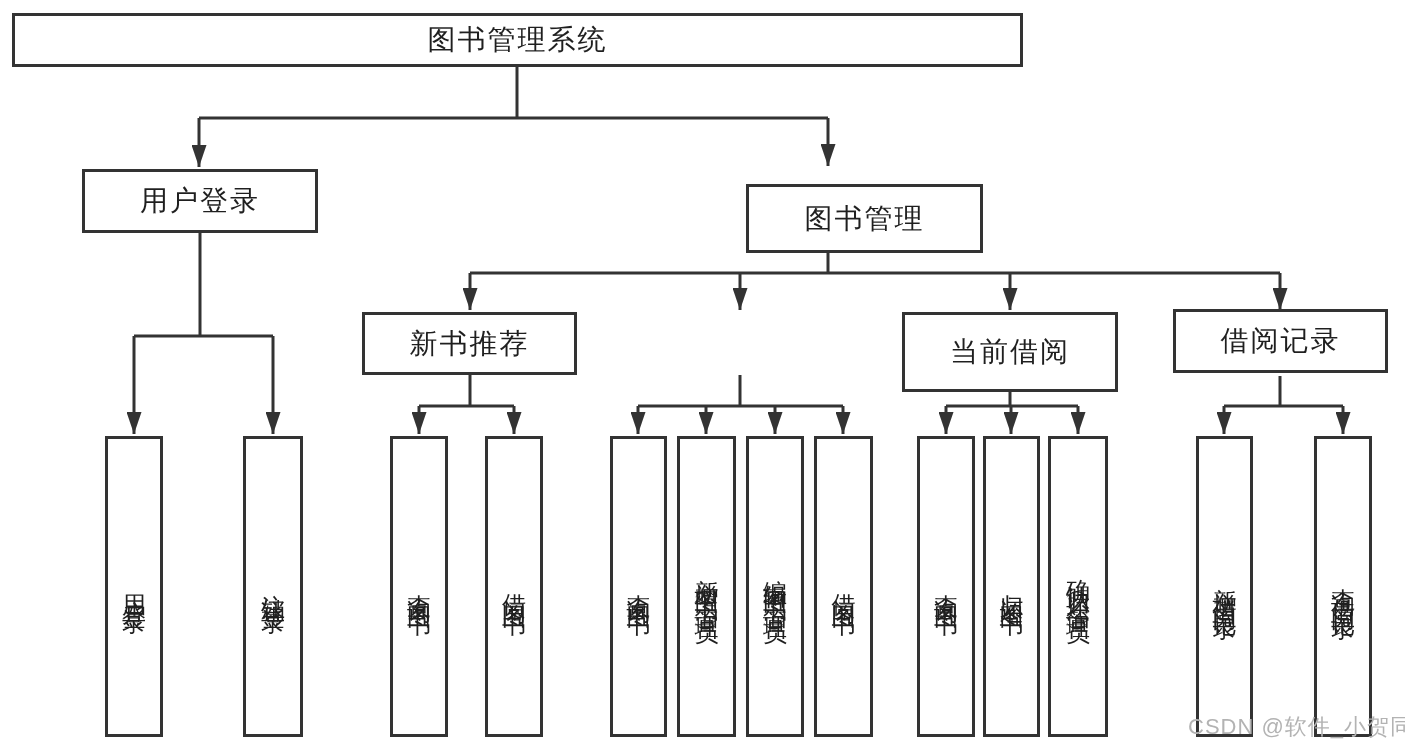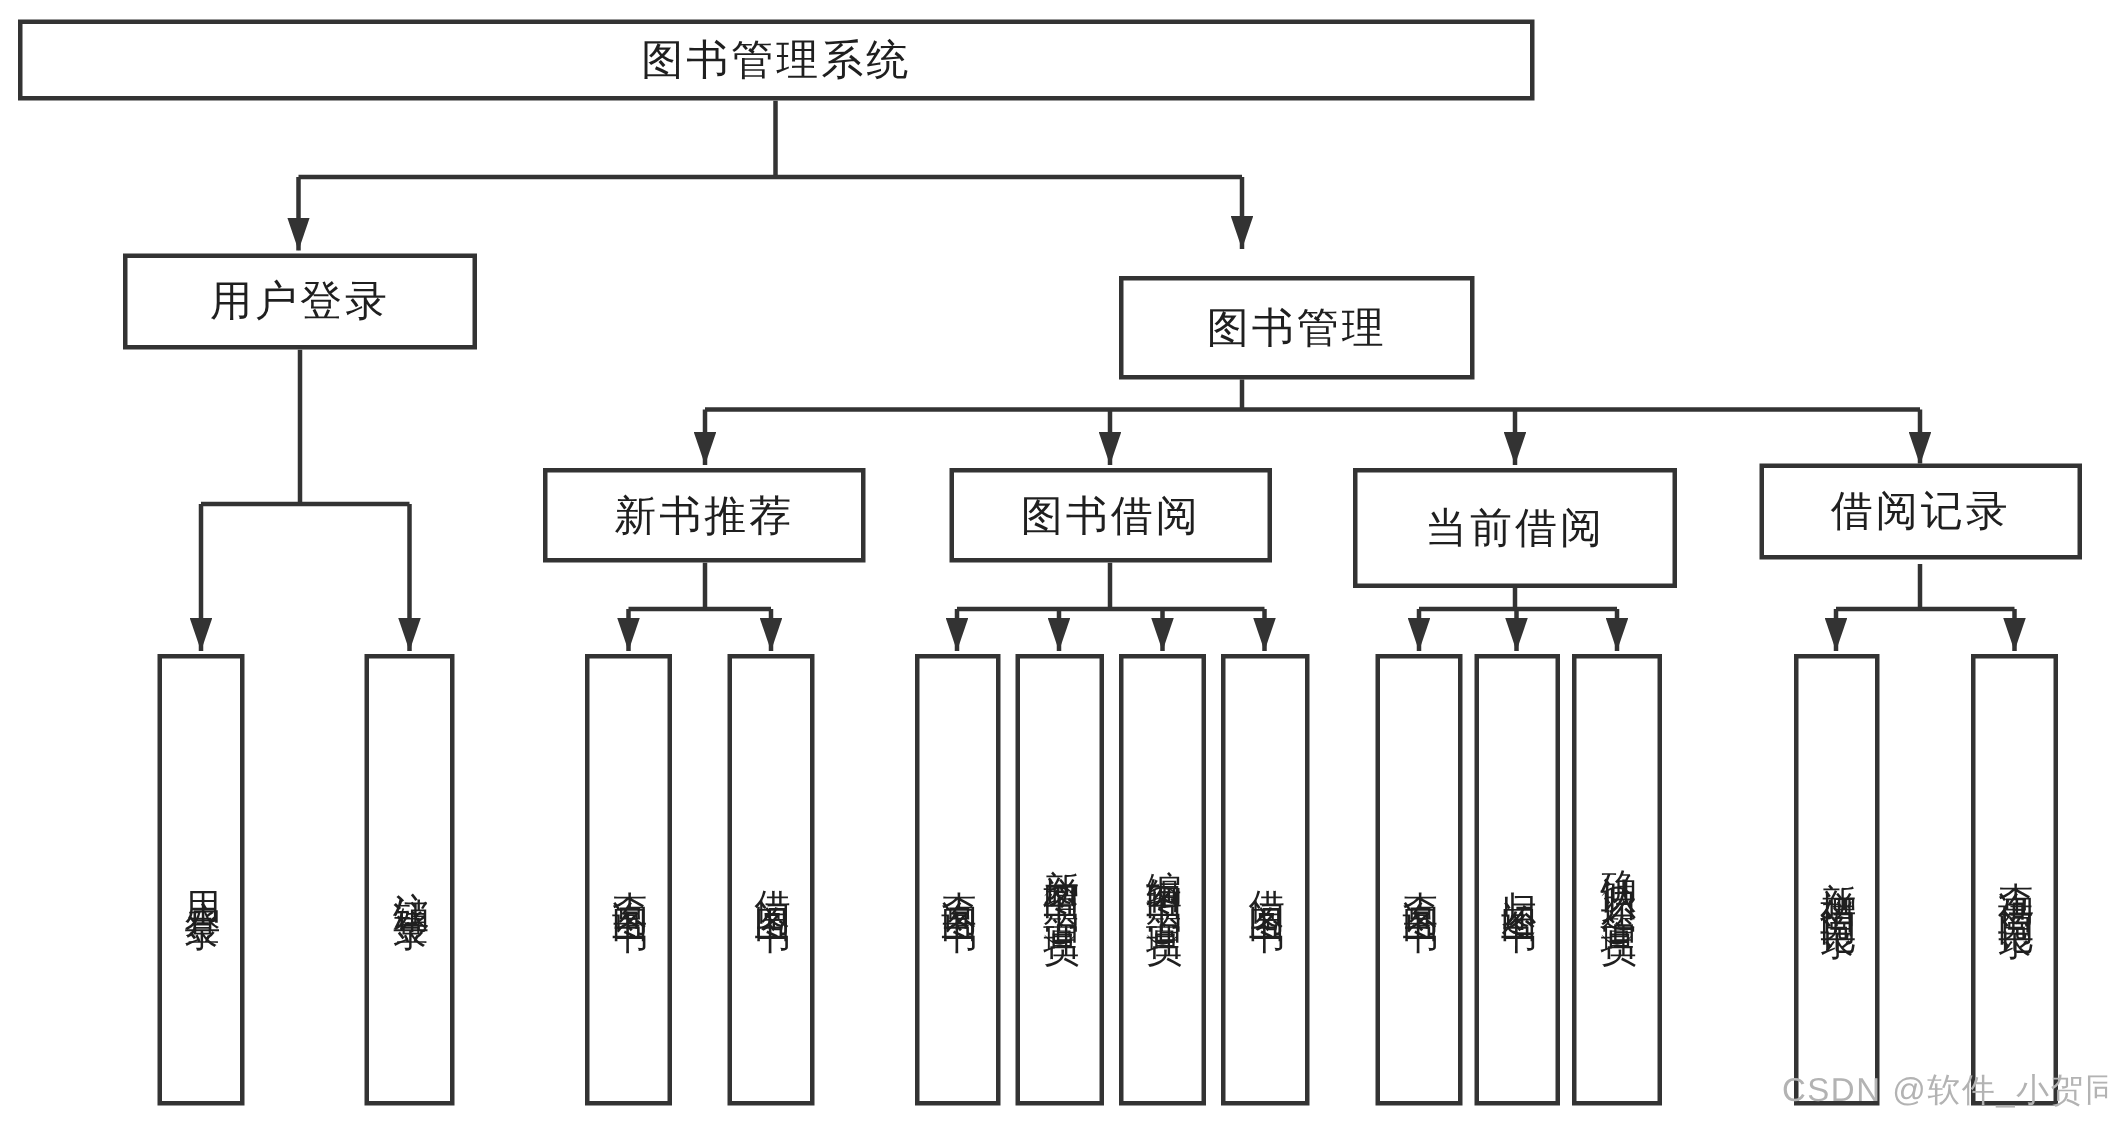--- a/index.html
+++ b/index.html
@@ -97,21 +97,20 @@
     <line class="wire" x1="1224" y1="406" x2="1224" y2="434" marker-end="url(#arrow)"></line>
     <line class="wire" x1="1343" y1="406" x2="1343" y2="434" marker-end="url(#arrow)"></line>
   </svg>
 
   <div class="box hbox" style="left:12px;top:13px;width:1011px;height:54px;">图书管理系统</div>
 
   <div class="box hbox" style="left:82px;top:169px;width:236px;height:64px;">用户登录</div>
   <div class="box hbox" style="left:746px;top:168px;width:237px;height:69px;margin-top:16px;">图书管理</div>
 
   <div class="box hbox" style="left:362px;top:312px;width:215px;height:63px;text-align:center;">新书推荐</div>
-  <div class="box hbox" style="left:633px;top:312px;width:215px;height:63px;">图书借阅</div>
   <div class="box hbox" style="left:902px;top:312px;width:216px;height:80px;">当前借阅</div>
   <div class="box hbox" style="left:1173px;top:309px;width:215px;height:64px;">借阅记录</div>
 
   <div class="box vbox" style="left:105px;width:58px;">用户登录</div>
   <div class="box vbox" style="left:243px;width:60px;">注销登录</div>
 
   <div class="box vbox" style="left:390px;width:58px;">查询图书</div>
   <div class="box vbox" style="left:485px;width:58px;">借阅图书</div>
 
   <div class="box vbox" style="left:610px;width:57px;">查询图书</div>

